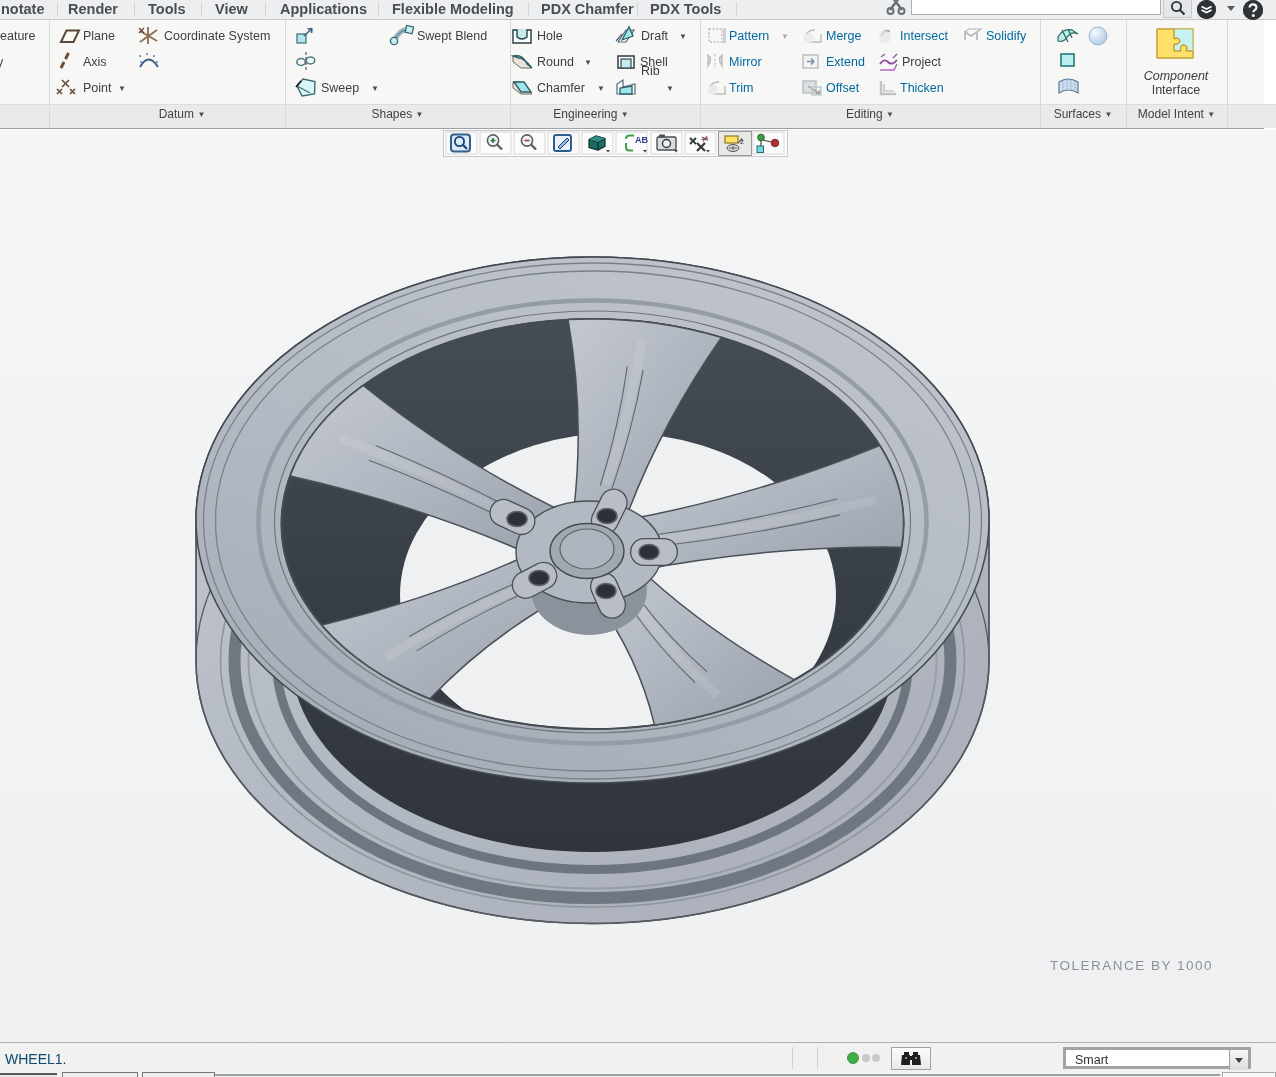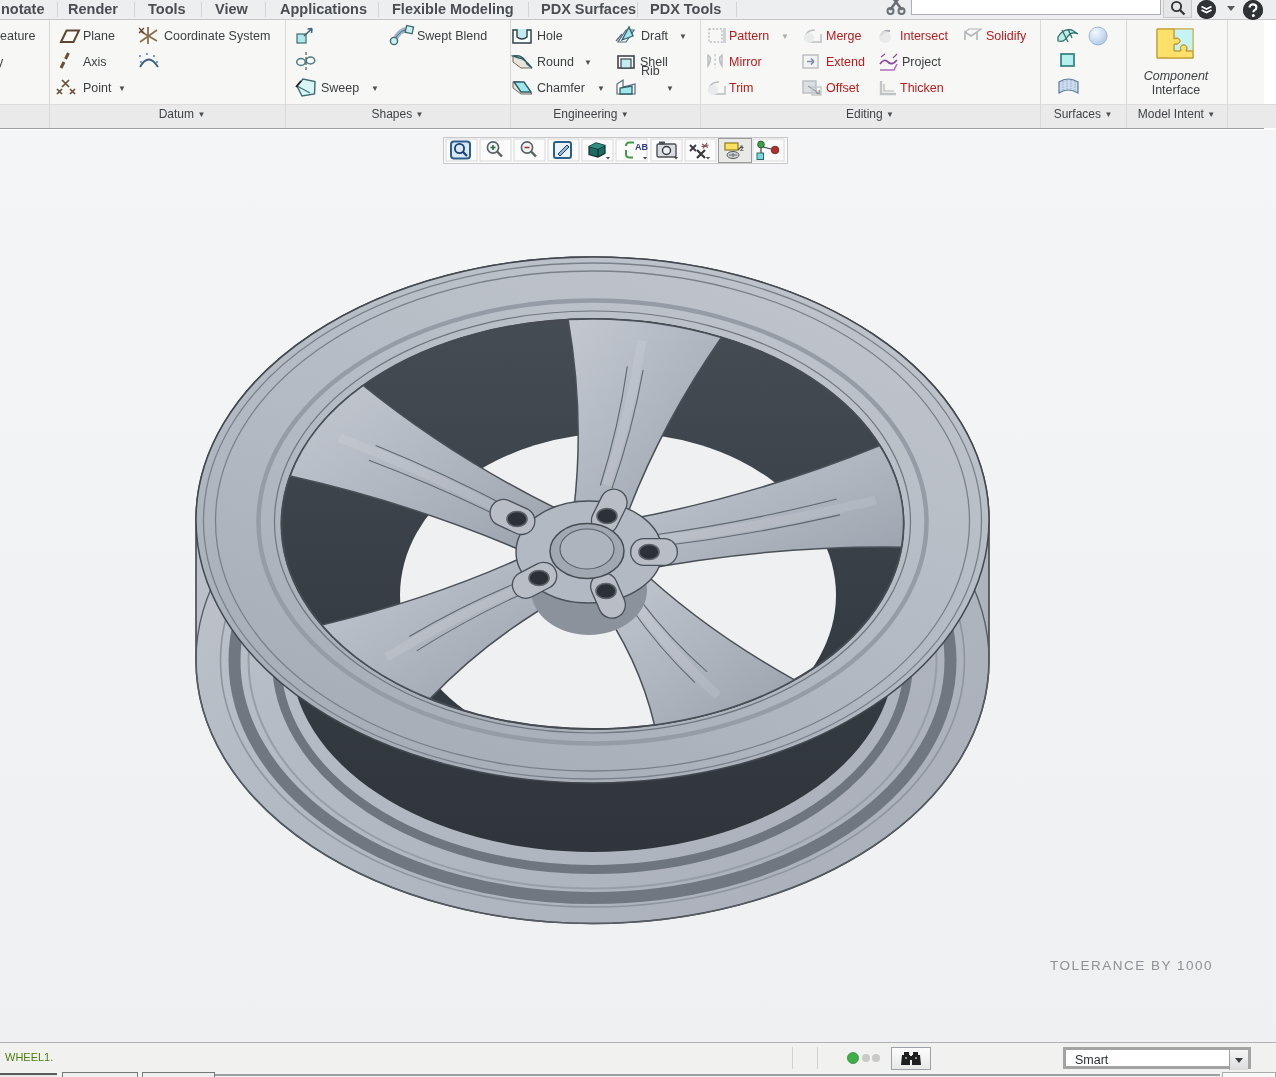--- a/index.html
+++ b/index.html
@@ -12,46 +12,46 @@
 .tsep { position:absolute; top:2px; height:15px; width:1px; background:#d2d5d8; }
 #searchbox { position:absolute; left:911px; top:-2px; width:250px; height:17px; background:#fff; border:1px solid #aab0b5; }
 .cbtn { position:absolute; top:0px; border-radius:50%; background:#2f3336; color:#fff; }
 
 #ribbon { position:absolute; left:0; top:20px; width:1264px; height:109px; background:#f7f7f6; border-bottom:1px solid #9aa0a4; }
 #labelstrip { position:absolute; left:0; top:84px; width:1276px; height:24px; background:#eaeaea; border-top:1px solid #dcdcdc; }
 .gsep { position:absolute; top:0px; height:108px; width:1px; background:#d9d9d8; }
 .glabel { position:absolute; top:87px; height:16px; font-size:12px; color:#3f4347; white-space:nowrap; text-align:center; }
 .glabel .car { font-size:8px; vertical-align:1px; color:#4a4e52; }
 .rtxt { position:absolute; font-size:12.5px; color:#3c4043; white-space:nowrap; height:14px; line-height:14px; }
-.rtxt.gray { color:#b91c1c; }
+.rtxt.gray { color:#0369a1; }
 .car2 { position:absolute; font-size:8px; color:#4a4e52; }
 .car2g { position:absolute; font-size:8px; color:#ababab; }
 
 #canvas { position:absolute; left:0; top:130px; width:1276px; height:912px; background:linear-gradient(#f4f5f6, #eff0f1); }
-#gtb { position:absolute; left:443px; top:7px; width:345px; height:27px; background:#fbfbfb; border:1px solid #c9c9c9; }
+#gtb { position:absolute; left:443px; top:0; width:345px; height:27px; background:#fbfbfb; border:1px solid #c9c9c9; }
 .gbtn { position:absolute; top:0px; width:34px; height:25px; }
 .gbtn.on { background:#e8e8e6; border:1px solid #9a9a9a; }
 #tol { position:absolute; left:1050px; top:828px; font-size:13.5px; color:#8d9196; letter-spacing:1.5px; }
 
 #statusbar { position:absolute; left:0; top:1042px; width:1276px; height:30px; background:#f1f1ef; border-top:1px solid #aeb2b5; }
 #bottomsliver { position:absolute; left:0; top:1072px; width:1276px; height:5px; background:#f2f3f3; }
 .ssep { position:absolute; top:4px; height:22px; width:1px; background:#d0d0d0; }
 </style>
 </head>
 <body>
 <div id="app">
 
 <div id="tabbar">
   <span class="tab" style="left:1px;">notate</span>
   <span class="tab" style="left:68px;">Render</span>
   <span class="tab" style="left:148px;">Tools</span>
   <span class="tab" style="left:215px;">View</span>
   <span class="tab" style="left:280px;">Applications</span>
   <span class="tab" style="left:392px;">Flexible Modeling</span>
-  <span class="tab" style="left:541px;">PDX Surfaces</span>
+  <span class="tab" style="left:541px;">PDX Chamfer</span>
   <span class="tab" style="left:650px;">PDX Tools</span>
   <span class="tsep" style="left:57px"></span>
   <span class="tsep" style="left:134px"></span>
   <span class="tsep" style="left:201px"></span>
   <span class="tsep" style="left:265px"></span>
   <span class="tsep" style="left:378px"></span>
   <span class="tsep" style="left:528px"></span>
   <span class="tsep" style="left:637px"></span>
   <span class="tsep" style="left:736px"></span>
   <svg class="abs" style="left:886px;top:0px" width="22" height="16" viewBox="0 0 22 16">
@@ -410,21 +410,21 @@
       <circle cx="317" cy="6.5" r="3.4" fill="#3f9d48" stroke="#1d5a23" stroke-width="0.8"></circle>
       <circle cx="331" cy="12" r="3.8" fill="#b03030" stroke="#6e1a1a" stroke-width="0.8"></circle>
       <rect x="313" y="15" width="6.5" height="6.5" fill="#7ad8dc" stroke="#2a6a70" stroke-width="1"></rect>
       <path d="M 319 9 L 327 11 M 317 10 L 317 15" stroke="#444" stroke-width="1.2"></path>
     </svg>
   </div>
   <div id="tol">TOLERANCE BY 1000</div>
 </div>
 
 <div id="statusbar">
-  <span class="abs" style="left:5px;top:8px;font-size:11px;color:#4d7c0f;">WHEEL1.</span>
+  <span class="abs" style="left:5px;top:8px;font-size:14px;color:#0c4a6e;">WHEEL1.</span>
   <span class="ssep" style="left:792px"></span>
   <span class="ssep" style="left:817px"></span>
   <svg class="abs" style="left:845px;top:9px" width="45" height="12" viewBox="0 0 45 12">
     <circle cx="8" cy="6" r="5.5" fill="#3fae49" stroke="#2d8636" stroke-width="0.8"></circle>
     <circle cx="21" cy="6" r="4" fill="#c9c9c9"></circle>
     <circle cx="31" cy="6" r="4" fill="#c9c9c9"></circle>
   </svg>
   <div class="abs" style="left:891px;top:4px;width:40px;height:23px;background:linear-gradient(#fcfcfc,#e8e8e8);border:1px solid #9aa2a8;">
     <svg width="38" height="21" viewBox="0 0 38 21">
       <g fill="#1d1f21">

